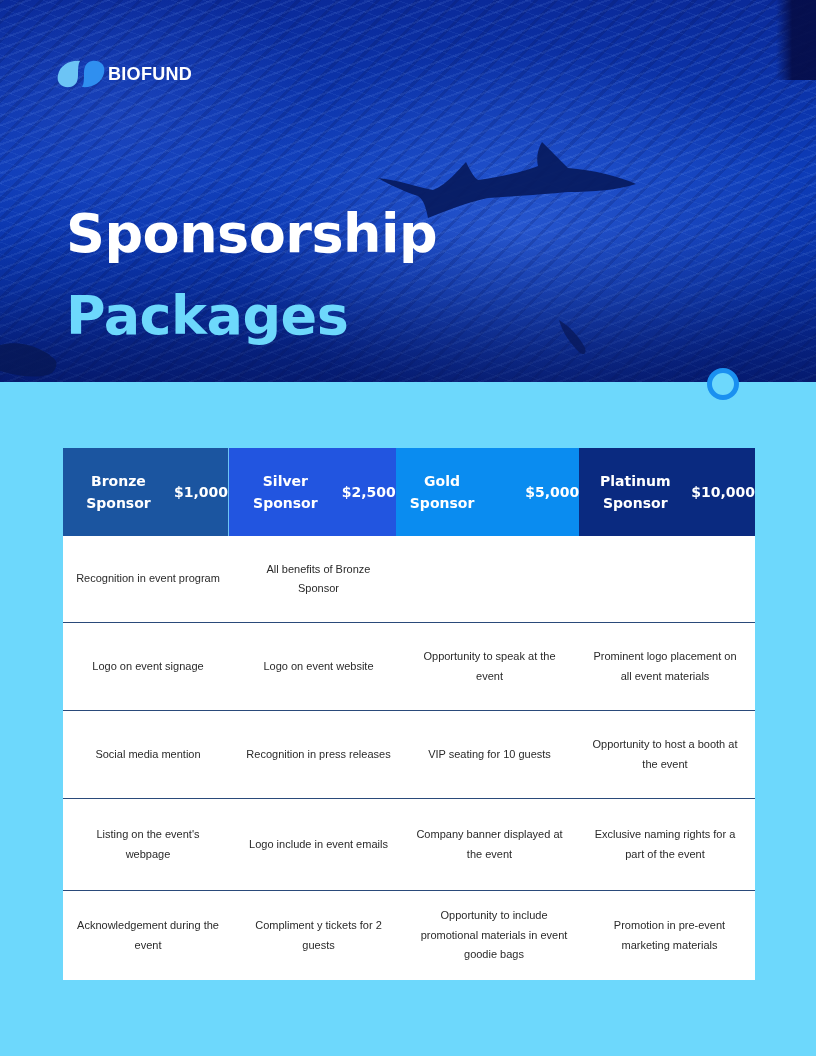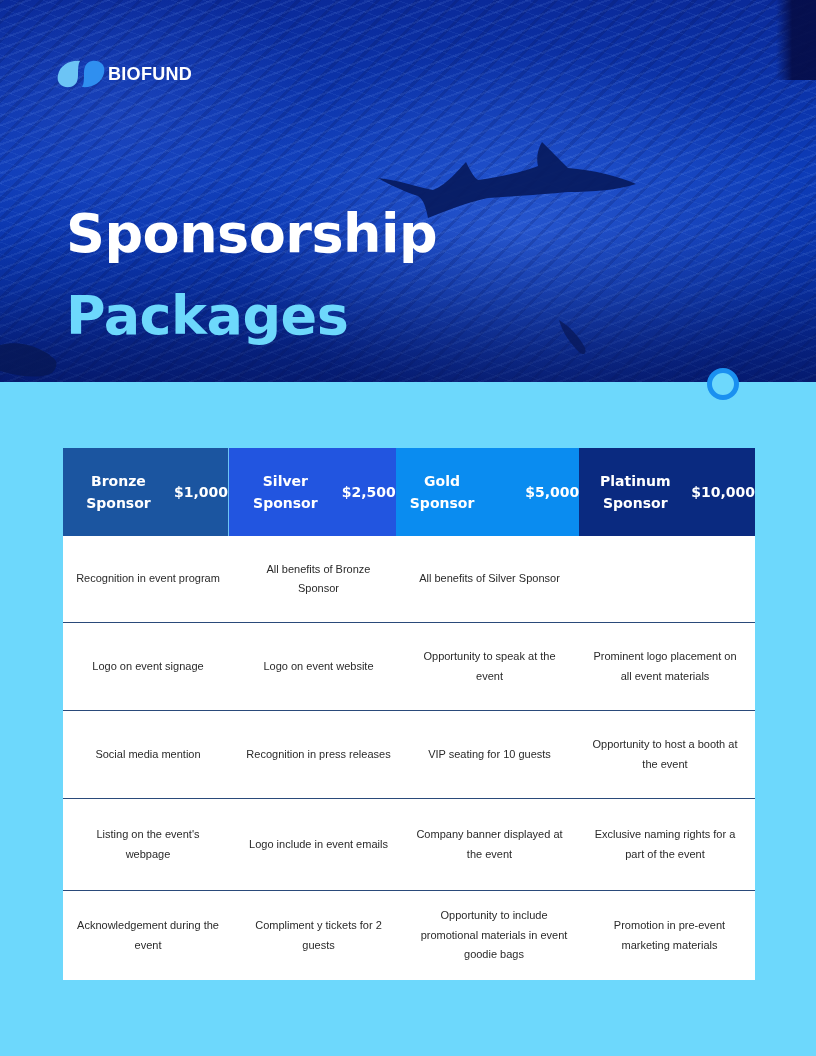--- a/index.html
+++ b/index.html
@@ -135,21 +135,20 @@
     </div>
     <div class="th c3">
       <span>Platinum Sponsor</span>
       <span>$10,000</span>
     </div>
   </div>
 
   <div class="trow" style="height:87px">
     <div class="td c0">Recognition in event program</div>
     <div class="td c1">All benefits of Bronze Sponsor</div>
-    <div class="td c2">All benefits of Silver Sponsor</div>
   </div>
   <div class="trow" style="height:88px">
     <div class="td c0">Logo on event signage</div>
     <div class="td c1">Logo on event website</div>
     <div class="td c2">Opportunity to speak at the event</div>
     <div class="td c3">Prominent logo placement on all event materials</div>
   </div>
   <div class="trow" style="height:88px">
     <div class="td c0">Social media mention</div>
     <div class="td c1">Recognition in press releases</div>

